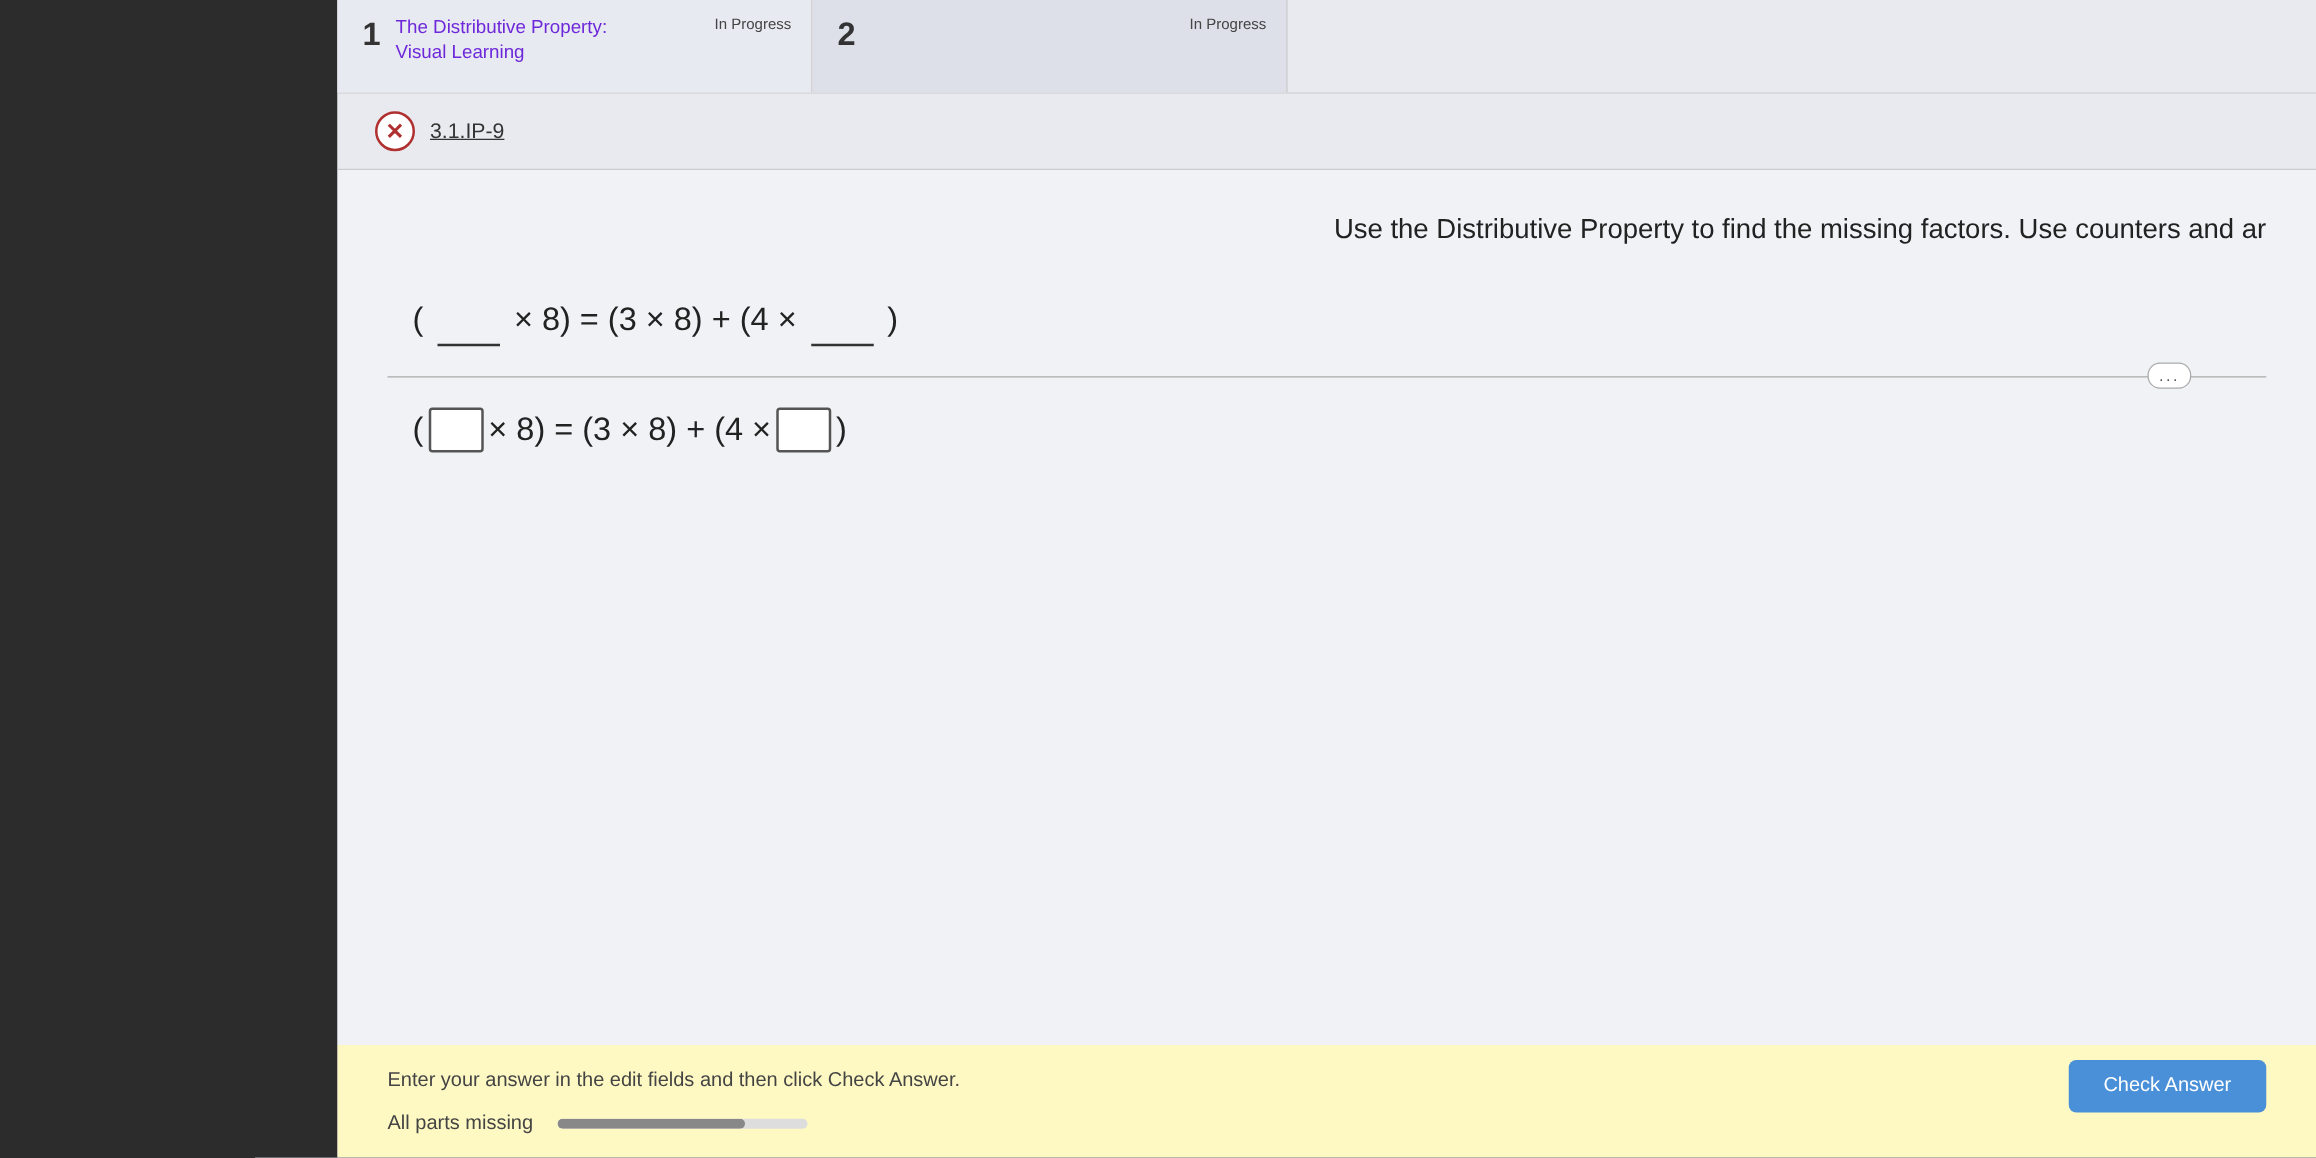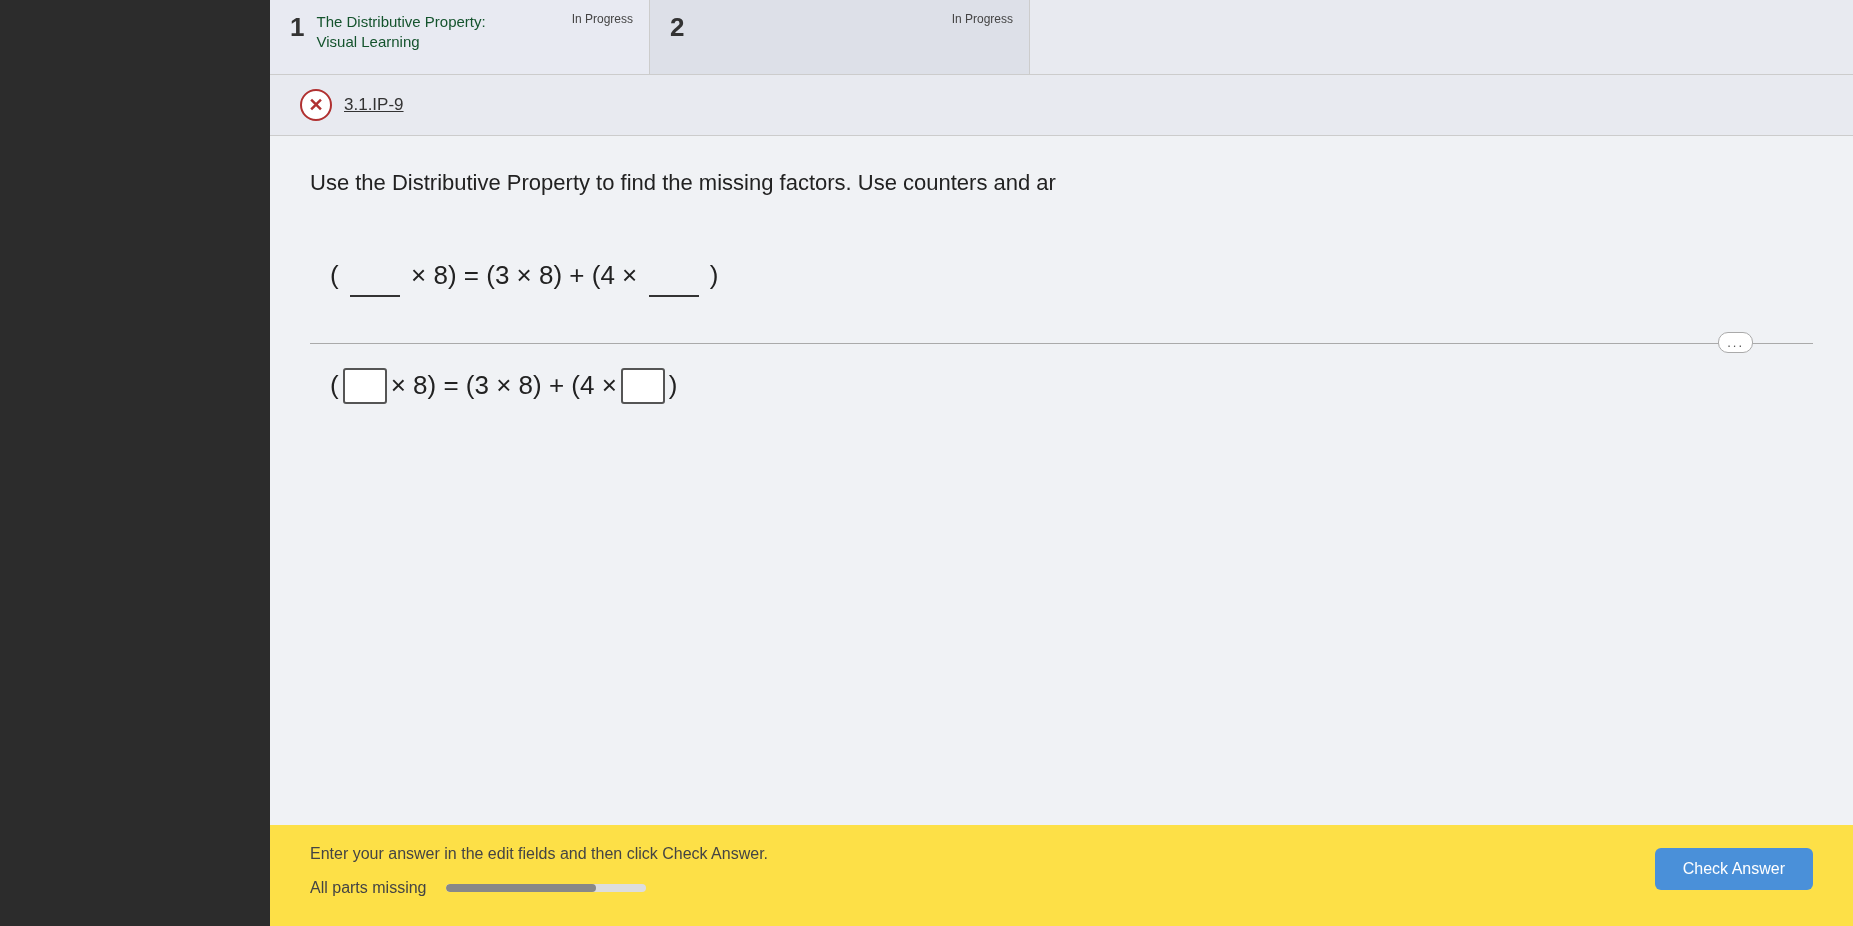--- a/index.html
+++ b/index.html
@@ -64,21 +64,21 @@
     }
 
     .tab-info {
       display: flex;
       flex-direction: column;
       flex: 1;
     }
 
     .tab-title {
       font-size: 15px;
-      color: #14532d;
+      color: #6d28d9;
       font-weight: 500;
       line-height: 1.3;
     }
 
     .tab-status-badge {
       font-size: 12px;
       color: #444;
       background: transparent;
       position: absolute;
       top: 12px;
@@ -124,28 +124,29 @@
 
     .problem-body {
       padding: 30px 40px;
       flex: 1;
       background: #f0f2f5;
     }
 
     .instruction-text {
       font-size: 22px;
       color: #222;
-      margin-bottom: 56px;
+      margin-bottom: 36px;
       line-height: 1.5;
+      text-align: right;
     }
 
     .math-display {
       font-size: 26px;
       color: #222;
-      margin-bottom: 46px;
+      margin-bottom: 24px;
       margin-left: 20px;
       line-height: 1.6;
     }
 
     .math-blank {
       display: inline-block;
       border-bottom: 2px solid #333;
       min-width: 50px;
       height: 28px;
       vertical-align: bottom;
@@ -234,22 +235,22 @@
       color: white;
       border: none;
       border-radius: 6px;
       padding: 12px 28px;
       font-size: 16px;
       cursor: pointer;
       font-weight: 500;
     }
 
     .bottom-section {
-      padding: 20px 40px 29px 40px;
-      background: #fde047;
+      padding: 20px 40px 18px 40px;
+      background: #fef9c3;
       position: relative;
     }
   </style>
 </head>
 <body>
 
 <div class="left-sidebar"></div>
 
 <div class="main-content">
 

